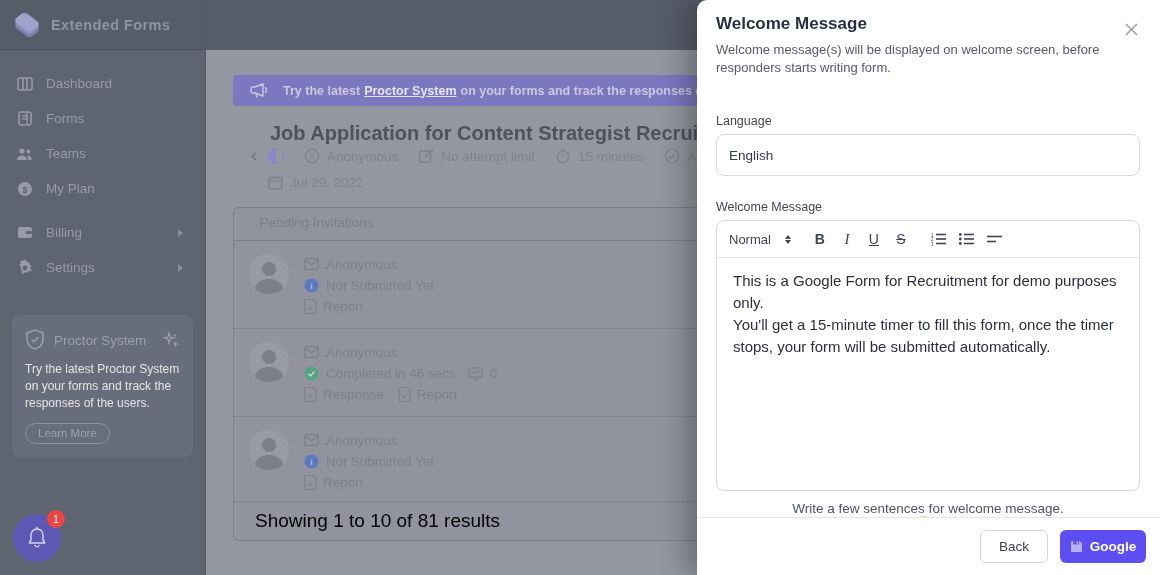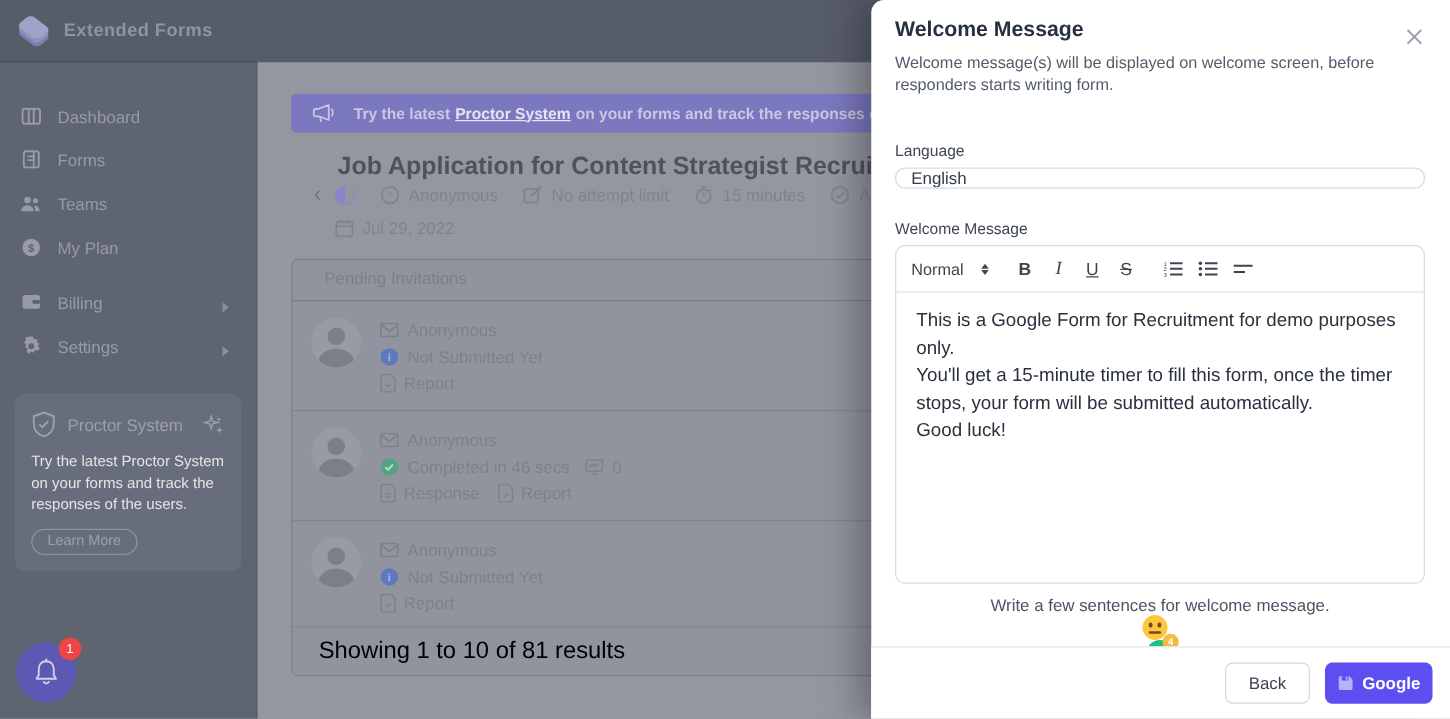--- a/index.html
+++ b/index.html
@@ -12,21 +12,21 @@
   
   .sidebar { position:absolute; left:0; top:0; width:206px; height:575px; background:#5f6471; z-index:2; border-right:1px solid rgba(0,0,0,.12); }
   .logo-row { height:50px; background:#575c69; display:flex; align-items:center; padding-left:14px; border-bottom:1px solid rgba(0,0,0,.15); }
   .logo-cube { width:26px; height:24px; position:relative; margin-right:11px; }
   .logo-cube .l1,.logo-cube .l2,.logo-cube .l3 { position:absolute; left:3px; width:20px; height:14px; border-radius:4px; transform:rotate(45deg) skew(-8deg,-8deg); }
   .logo-cube .l3 { top:8px; background:#7a7fae; }
   .logo-cube .l2 { top:5px; background:#8d91bd; }
   .logo-cube .l1 { top:2px; background:#9fa3c9; }
   .logo-text { color:#8f94a1; font-size:14.5px; font-weight:bold; letter-spacing:.4px; }
   .nav { padding-top:16px; }
-  .nav-item { height:35px; display:flex; align-items:flex-end; padding:0 22px 0 16px; color:#969ba6; font-size:13.5px; cursor:pointer; }
+  .nav-item { height:35px; display:flex; align-items:center; padding:0 22px 0 16px; color:#969ba6; font-size:13.5px; cursor:pointer; }
   .nav-item .nicon { width:17px; height:17px; margin-right:13px; flex:0 0 17px; display:flex; align-items:center; justify-content:center; }
   .nav-item svg { display:block; }
   .nav-item .spacer { flex:1; }
   .nav-caret { width:0; height:0; border-left:5px solid #8a8f9b; border-top:4px solid transparent; border-bottom:4px solid transparent; }
   .nav-gap { height:9px; }
 
   .promo-card { margin:30px 12px 0 12px; background:#686d7b; border-radius:8px; padding:14px 13px 13px 13px; }
   .promo-head { display:flex; align-items:center; color:#9ba0ab; }
   .promo-title { font-size:13.5px; margin-left:9px; flex:1; }
   .promo-body { margin-top:10px; color:#e5e5e5; font-size:12px; line-height:17px; }
@@ -64,21 +64,21 @@
   .rlink { display:flex; align-items:center; gap:6px; cursor:pointer; }
   .list-footer { position:absolute; left:0; bottom:0; width:100%; height:39px; border-top:1px solid rgba(0,0,0,.10); display:flex; align-items:center; padding-left:21px; color:#000000; font-size:19px; }
 
   
   .modal { position:absolute; left:697px; top:0; width:463px; height:575px; background:#ffffff; z-index:10; border-radius:10px 0 0 0; box-shadow:-10px 0 28px rgba(20,22,30,.35); }
   .modal-inner { padding:14px 20px 0 19px; }
   .modal-title { color:#27303f; font-size:17px; font-weight:bold; }
   .modal-close { position:absolute; right:20px; top:20px; width:18px; height:18px; cursor:pointer; display:flex; align-items:center; justify-content:center; }
   .modal-desc { margin-top:7px; color:#535c6a; font-size:13px; line-height:18px; width:392px; }
   .field-label { margin-top:37px; color:#3f4754; font-size:12.5px; }
-  .lang-input { margin-top:6px; width:424px; height:17px; border:1px solid #d7dbe1; border-radius:8px; font-family:"Liberation Sans",sans-serif; font-size:13.5px; color:#333c49; padding:0 12px; outline:none; background:#fff; }
+  .lang-input { margin-top:6px; width:424px; height:42px; border:1px solid #d7dbe1; border-radius:8px; font-family:"Liberation Sans",sans-serif; font-size:13.5px; color:#333c49; padding:0 12px; outline:none; background:#fff; }
   .msg-label { margin-top:24px; color:#3f4754; font-size:12.5px; }
   .editor { margin-top:6px; width:424px; height:271px; border:1px solid #d7dbe1; border-radius:8px; display:flex; flex-direction:column; }
   .toolbar { height:37px; border-bottom:1px solid #e2e5ea; display:flex; align-items:center; padding:0 12px; color:#3d4550; }
   .tb-select { display:flex; align-items:center; gap:14px; font-size:13px; cursor:pointer; }
   .tb-arrows { display:flex; flex-direction:column; gap:1px; }
   .tb-arrows i { display:block; width:0; height:0; border-left:3.5px solid transparent; border-right:3.5px solid transparent; }
   .tb-arrows .up { border-bottom:4px solid #3d4550; }
   .tb-arrows .dn { border-top:4px solid #3d4550; }
   .tb-group { display:flex; align-items:center; gap:13px; margin-left:22px; }
   .tb-btn { font-size:14px; cursor:pointer; width:14px; text-align:center; }
@@ -451,21 +451,20 @@
               <svg width="17" height="14" viewBox="0 0 17 14">
                 <line x1="1" y1="4.5" x2="16" y2="4.5" stroke="#3d4550" stroke-width="1.6"></line>
                 <line x1="1" y1="9.5" x2="10" y2="9.5" stroke="#3d4550" stroke-width="1.6"></line>
               </svg>
             </span>
         </span>
       </div>
       <div class="editor-body">
         <p>This is a Google Form for Recruitment for demo purposes only.</p>
         <p>You'll get a 15-minute timer to fill this form, once the timer stops, your form will be submitted automatically.</p>
-        <p>Good luck!</p>
       </div>
     </div>
 
     <div class="helper-row">
       <span class="helper-text">Write a few sentences for welcome message.</span>
       <span class="emoji-face">
           <i class="e1"></i>
           <i class="e2"></i>
           <i class="m"></i>
         </span>

